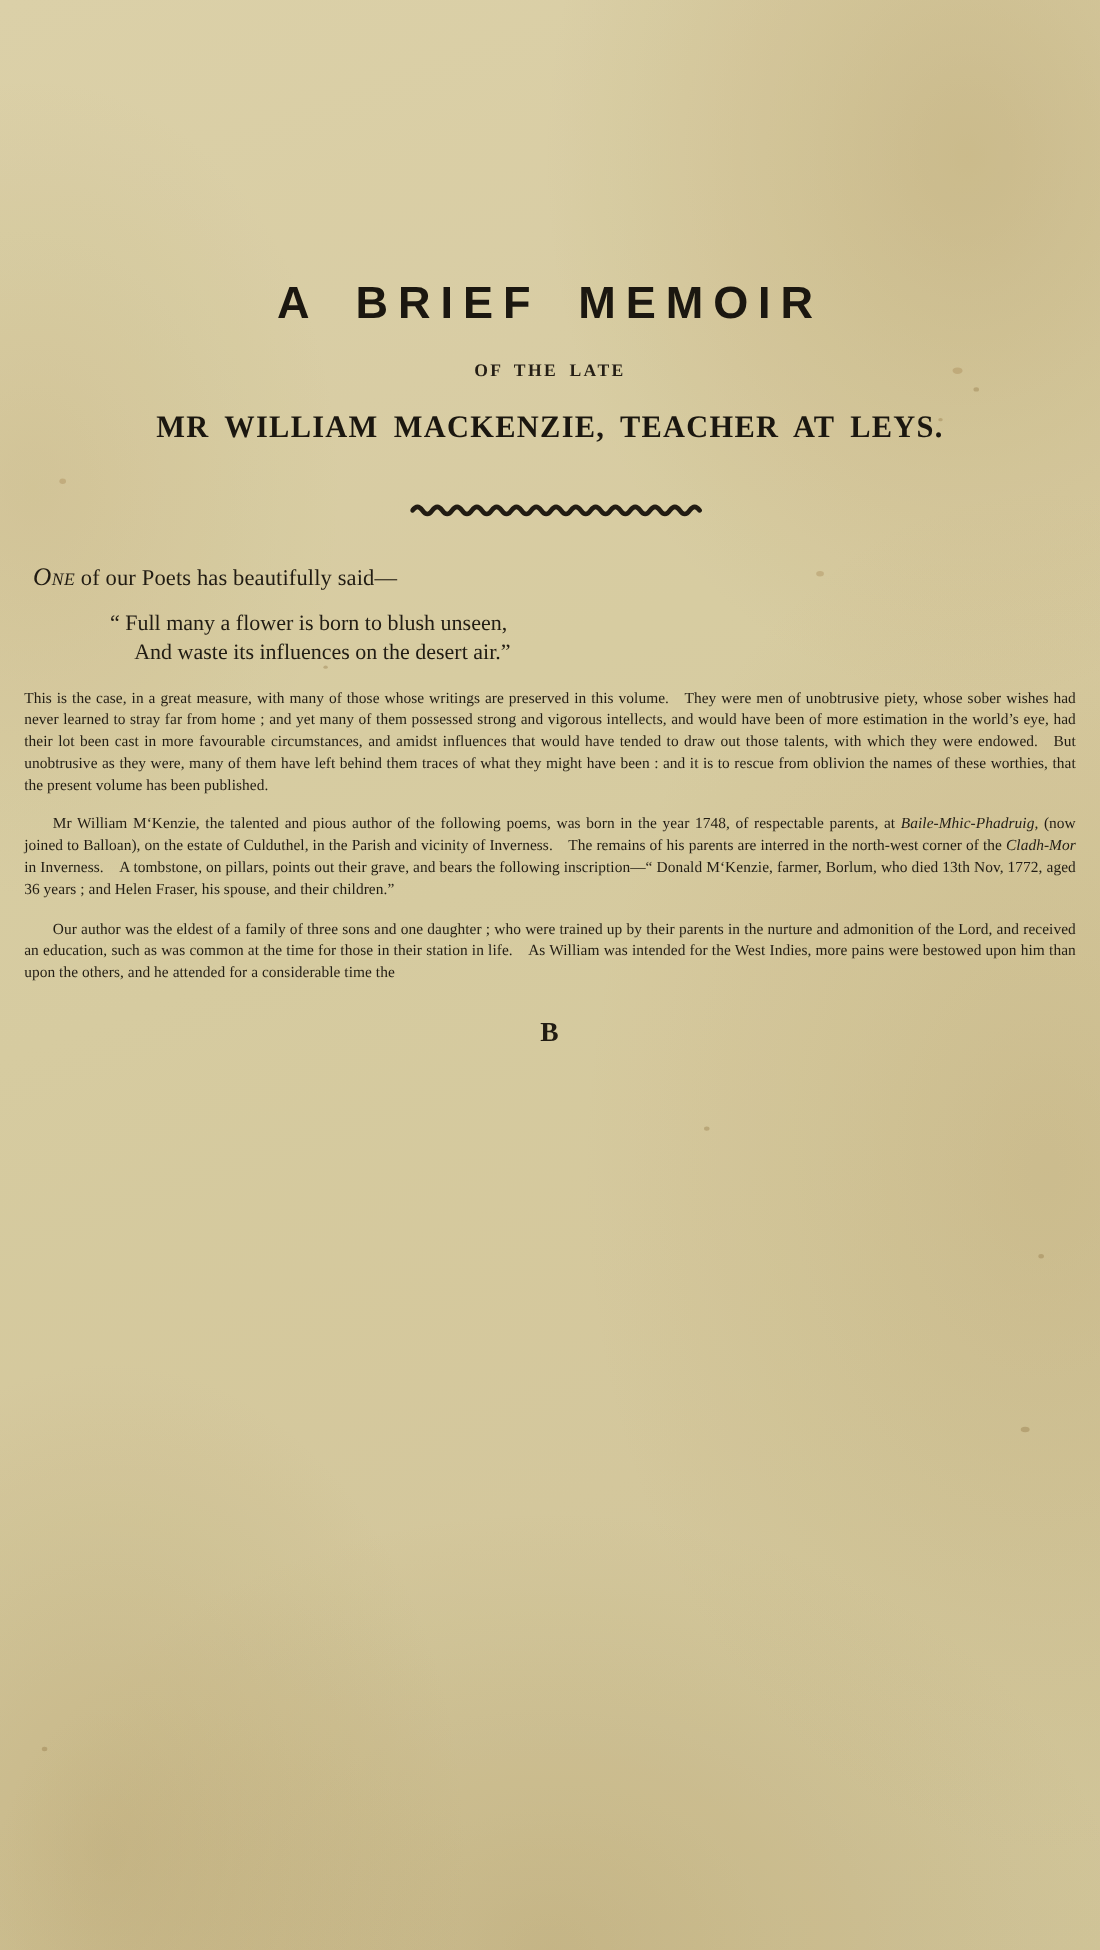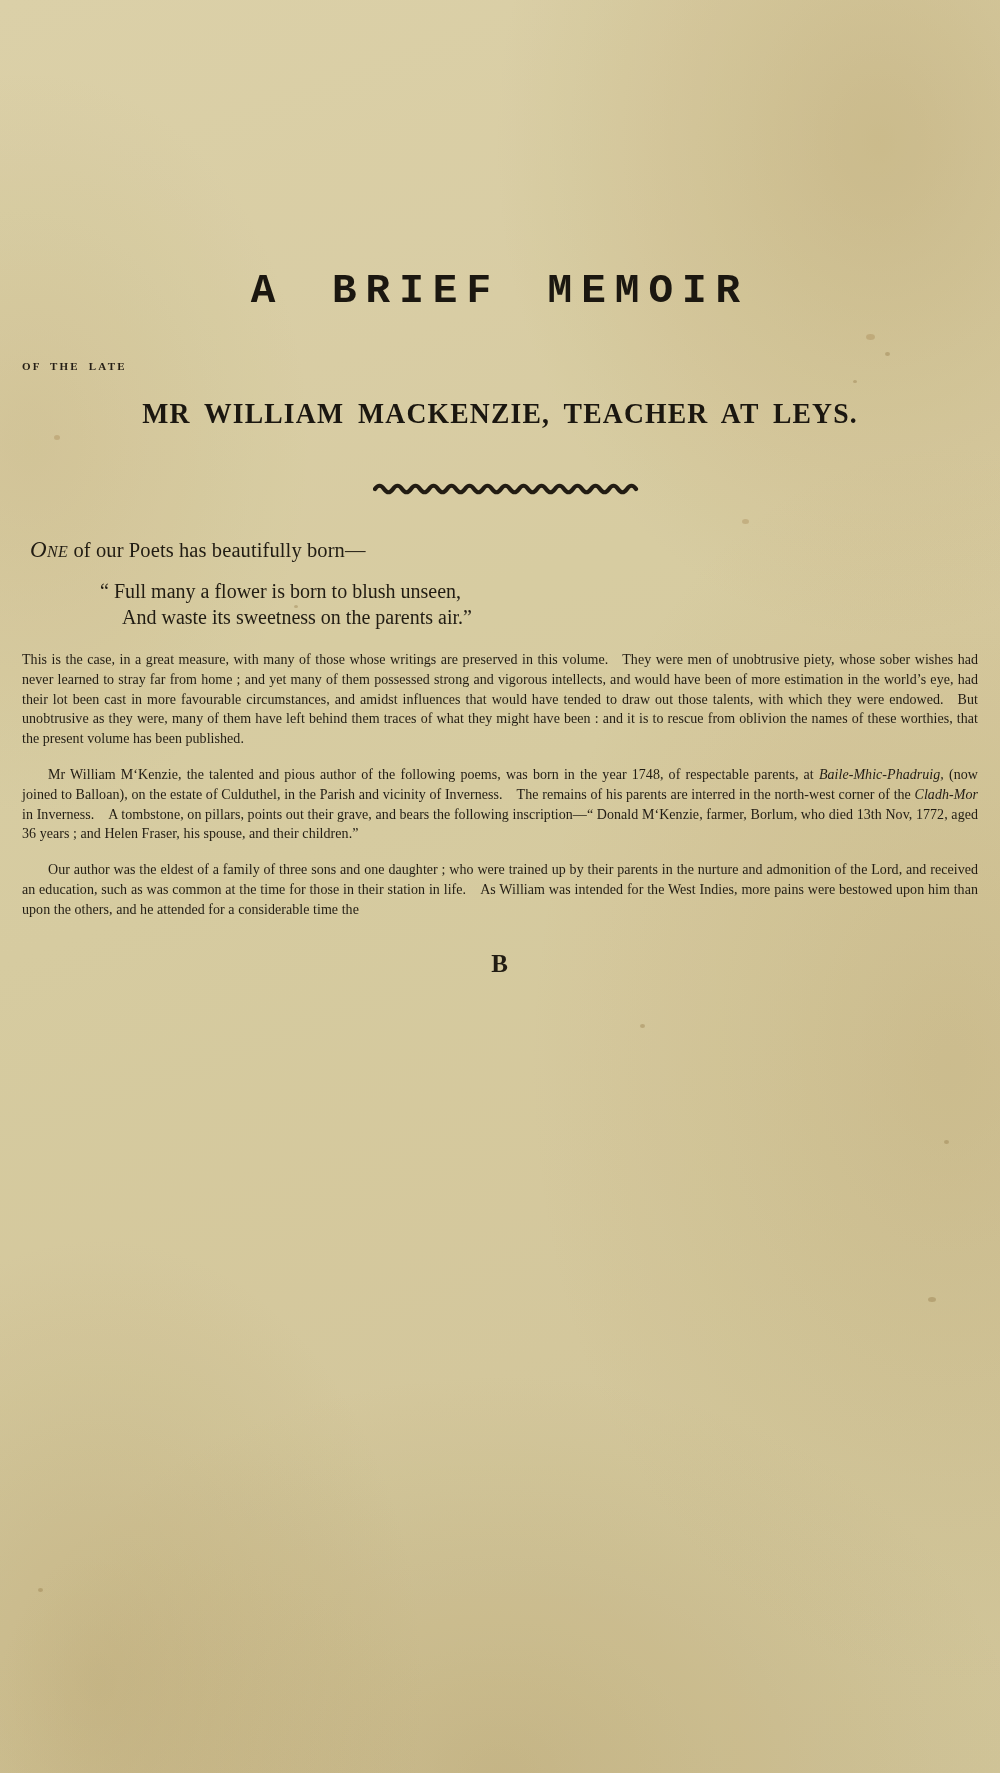--- a/index.html
+++ b/index.html
@@ -43,33 +43,34 @@
 
   .content {
     position: relative;
     z-index: 3;
     padding: 0 22px;
   }
 
   
   .title {
     text-align: center;
-    margin: 16px;
+    margin: 0;
     padding-top: 252px;
     font-size: 41px;
     font-weight: 700;
     letter-spacing: 9px;
     word-spacing: 14px;
-    font-family: Liberation Mono, monospace;
+    font-family: Liberation Sans, sans-serif;
     color: #1b1710;
   }
   .subtitle {
+    text-align: center;
     margin: 0;
     padding-top: 30px;
-    font-size: 11px;
+    font-size: 16px;
     font-weight: 700;
     letter-spacing: 2.2px;
     word-spacing: 4px;
     color: #241e15;
   }
   .author-line {
     text-align: center;
     margin: 0;
     padding-top: 26px;
     font-size: 28.5px;
@@ -162,26 +163,26 @@
 
     <div class="author-line">MR WILLIAM MACKENZIE, TEACHER AT LEYS.</div>
 
     <div class="rule-wrap">
       <svg width="266" height="16" viewBox="0 0 266 16" aria-hidden="true">
         <path d="M2,9 Q6.5,2.5 11,9 T20,9 T29,9 T38,9 T47,9 T56,9 T65,9 T74,9 T83,9 T92,9 T101,9 T110,9 T119,9 T128,9 T137,9 T146,9 T155,9 T164,9 T173,9 T182,9 T191,9 T200,9 T209,9 T218,9 T227,9 T236,9 T245,9 T254,9 T263,9" fill="none" stroke="#221c13" stroke-width="4.2" stroke-linecap="round"></path>
       </svg>
     </div>
 
     <p class="lead">
-      <span class="smallcaps">One</span><span> of our Poets has beautifully born—</span>
+      <span class="smallcaps">One</span><span> of our Poets has beautifully said—</span>
     </p>
 
     <div class="verse">
       <span>“ Full many a flower is born to blush unseen,</span>
-      <span class="v2">And waste its sweetness on the parents air.”</span>
+      <span class="v2">And waste its influences on the desert air.”</span>
     </div>
 
     <p class="body first">This is the case, in a great measure, with many of those whose writings are preserved in this volume. They were men of unobtrusive piety, whose sober wishes had never learned to stray far from home ; and yet many of them possessed strong and vigorous intellects, and would have been of more estimation in the world’s eye, had their lot been cast in more favourable circumstances, and amidst influences that would have tended to draw out those talents, with which they were endowed. But unobtrusive as they were, many of them have left behind them traces of what they might have been : and it is to rescue from oblivion the names of these worthies, that the present volume has been published.</p>
 
     <p class="body indent">
       <span>Mr William M‘Kenzie, the talented and pious author of the following poems, was born in the year 1748, of respectable parents, at </span><i>Baile-Mhic-Phadruig,</i><span> (now joined to Balloan), on the estate of Culduthel, in the Parish and vicinity of Inverness. The remains of his parents are interred in the north-west corner of the </span><i>Cladh-Mor</i><span> in Inverness. A tombstone, on pillars, points out their grave, and bears the following inscription—“ Donald M‘Kenzie, farmer, Borlum, who died 13th Nov, 1772, aged 36 years ; and Helen Fraser, his spouse, and their children.”</span>
     </p>
 
     <p class="body indent">Our author was the eldest of a family of three sons and one daughter ; who were trained up by their parents in the nurture and admonition of the Lord, and received an education, such as was common at the time for those in their station in life. As William was intended for the West Indies, more pains were bestowed upon him than upon the others, and he attended for a considerable time the</p>
 

